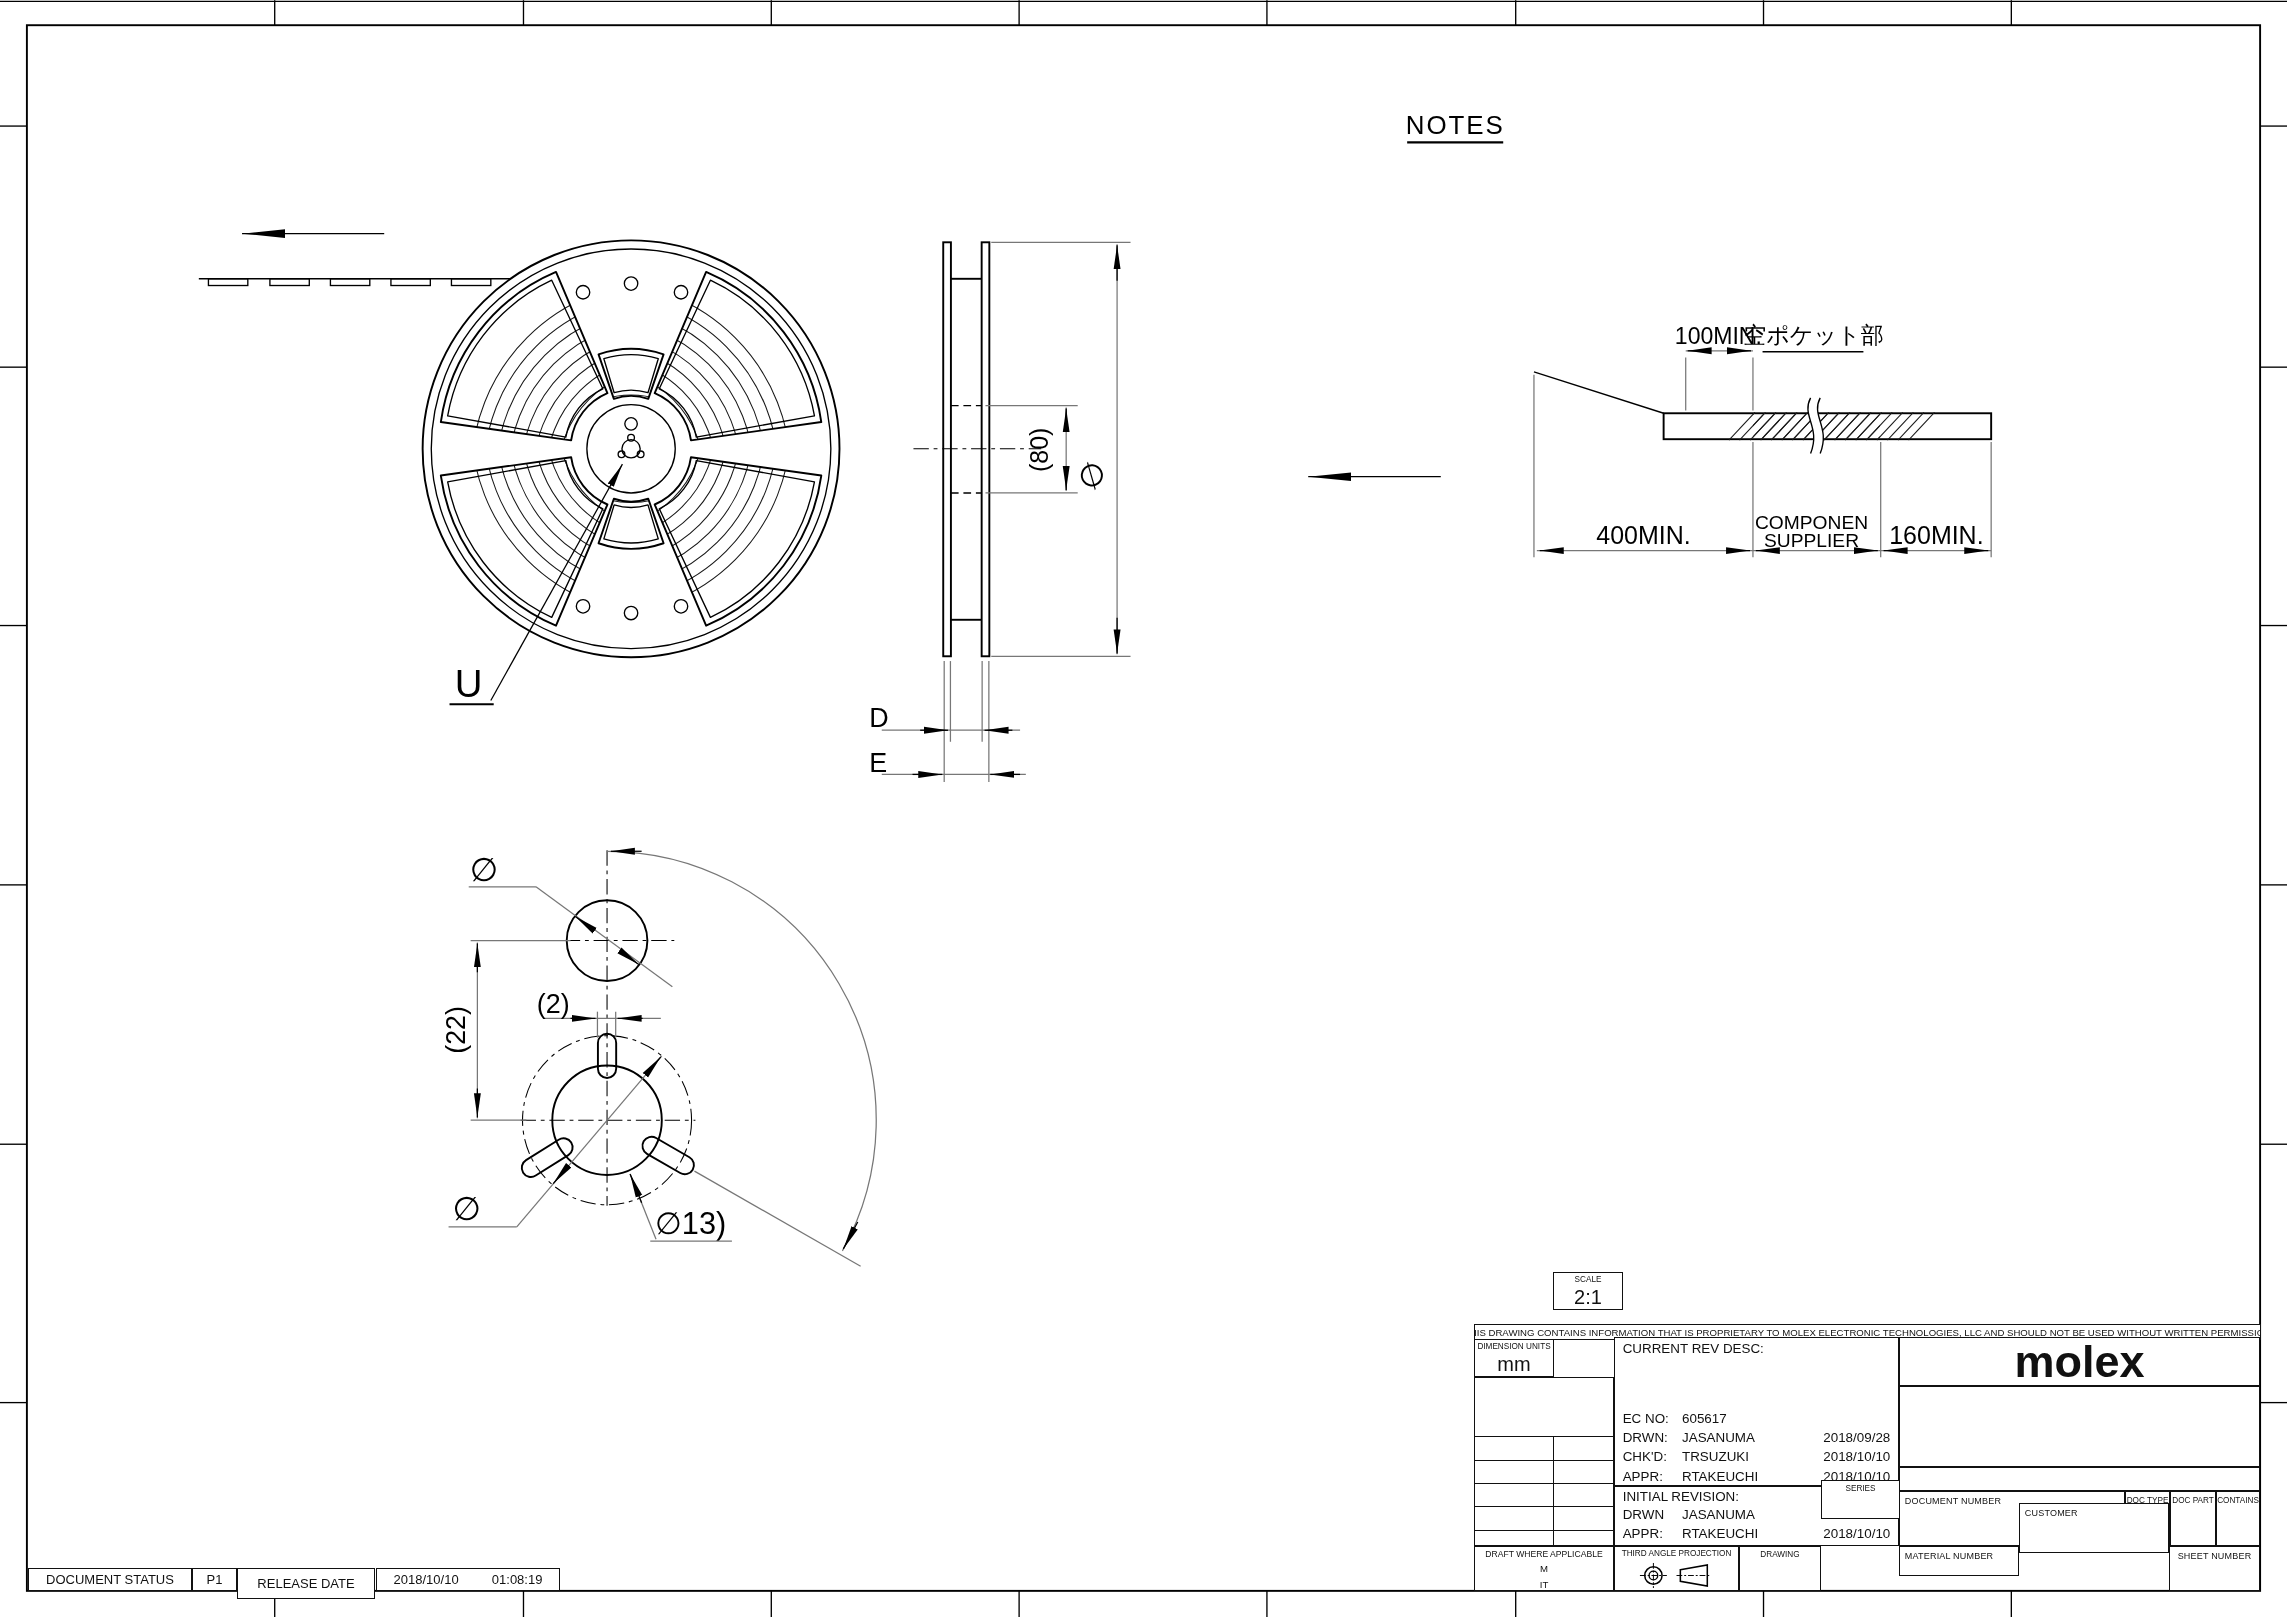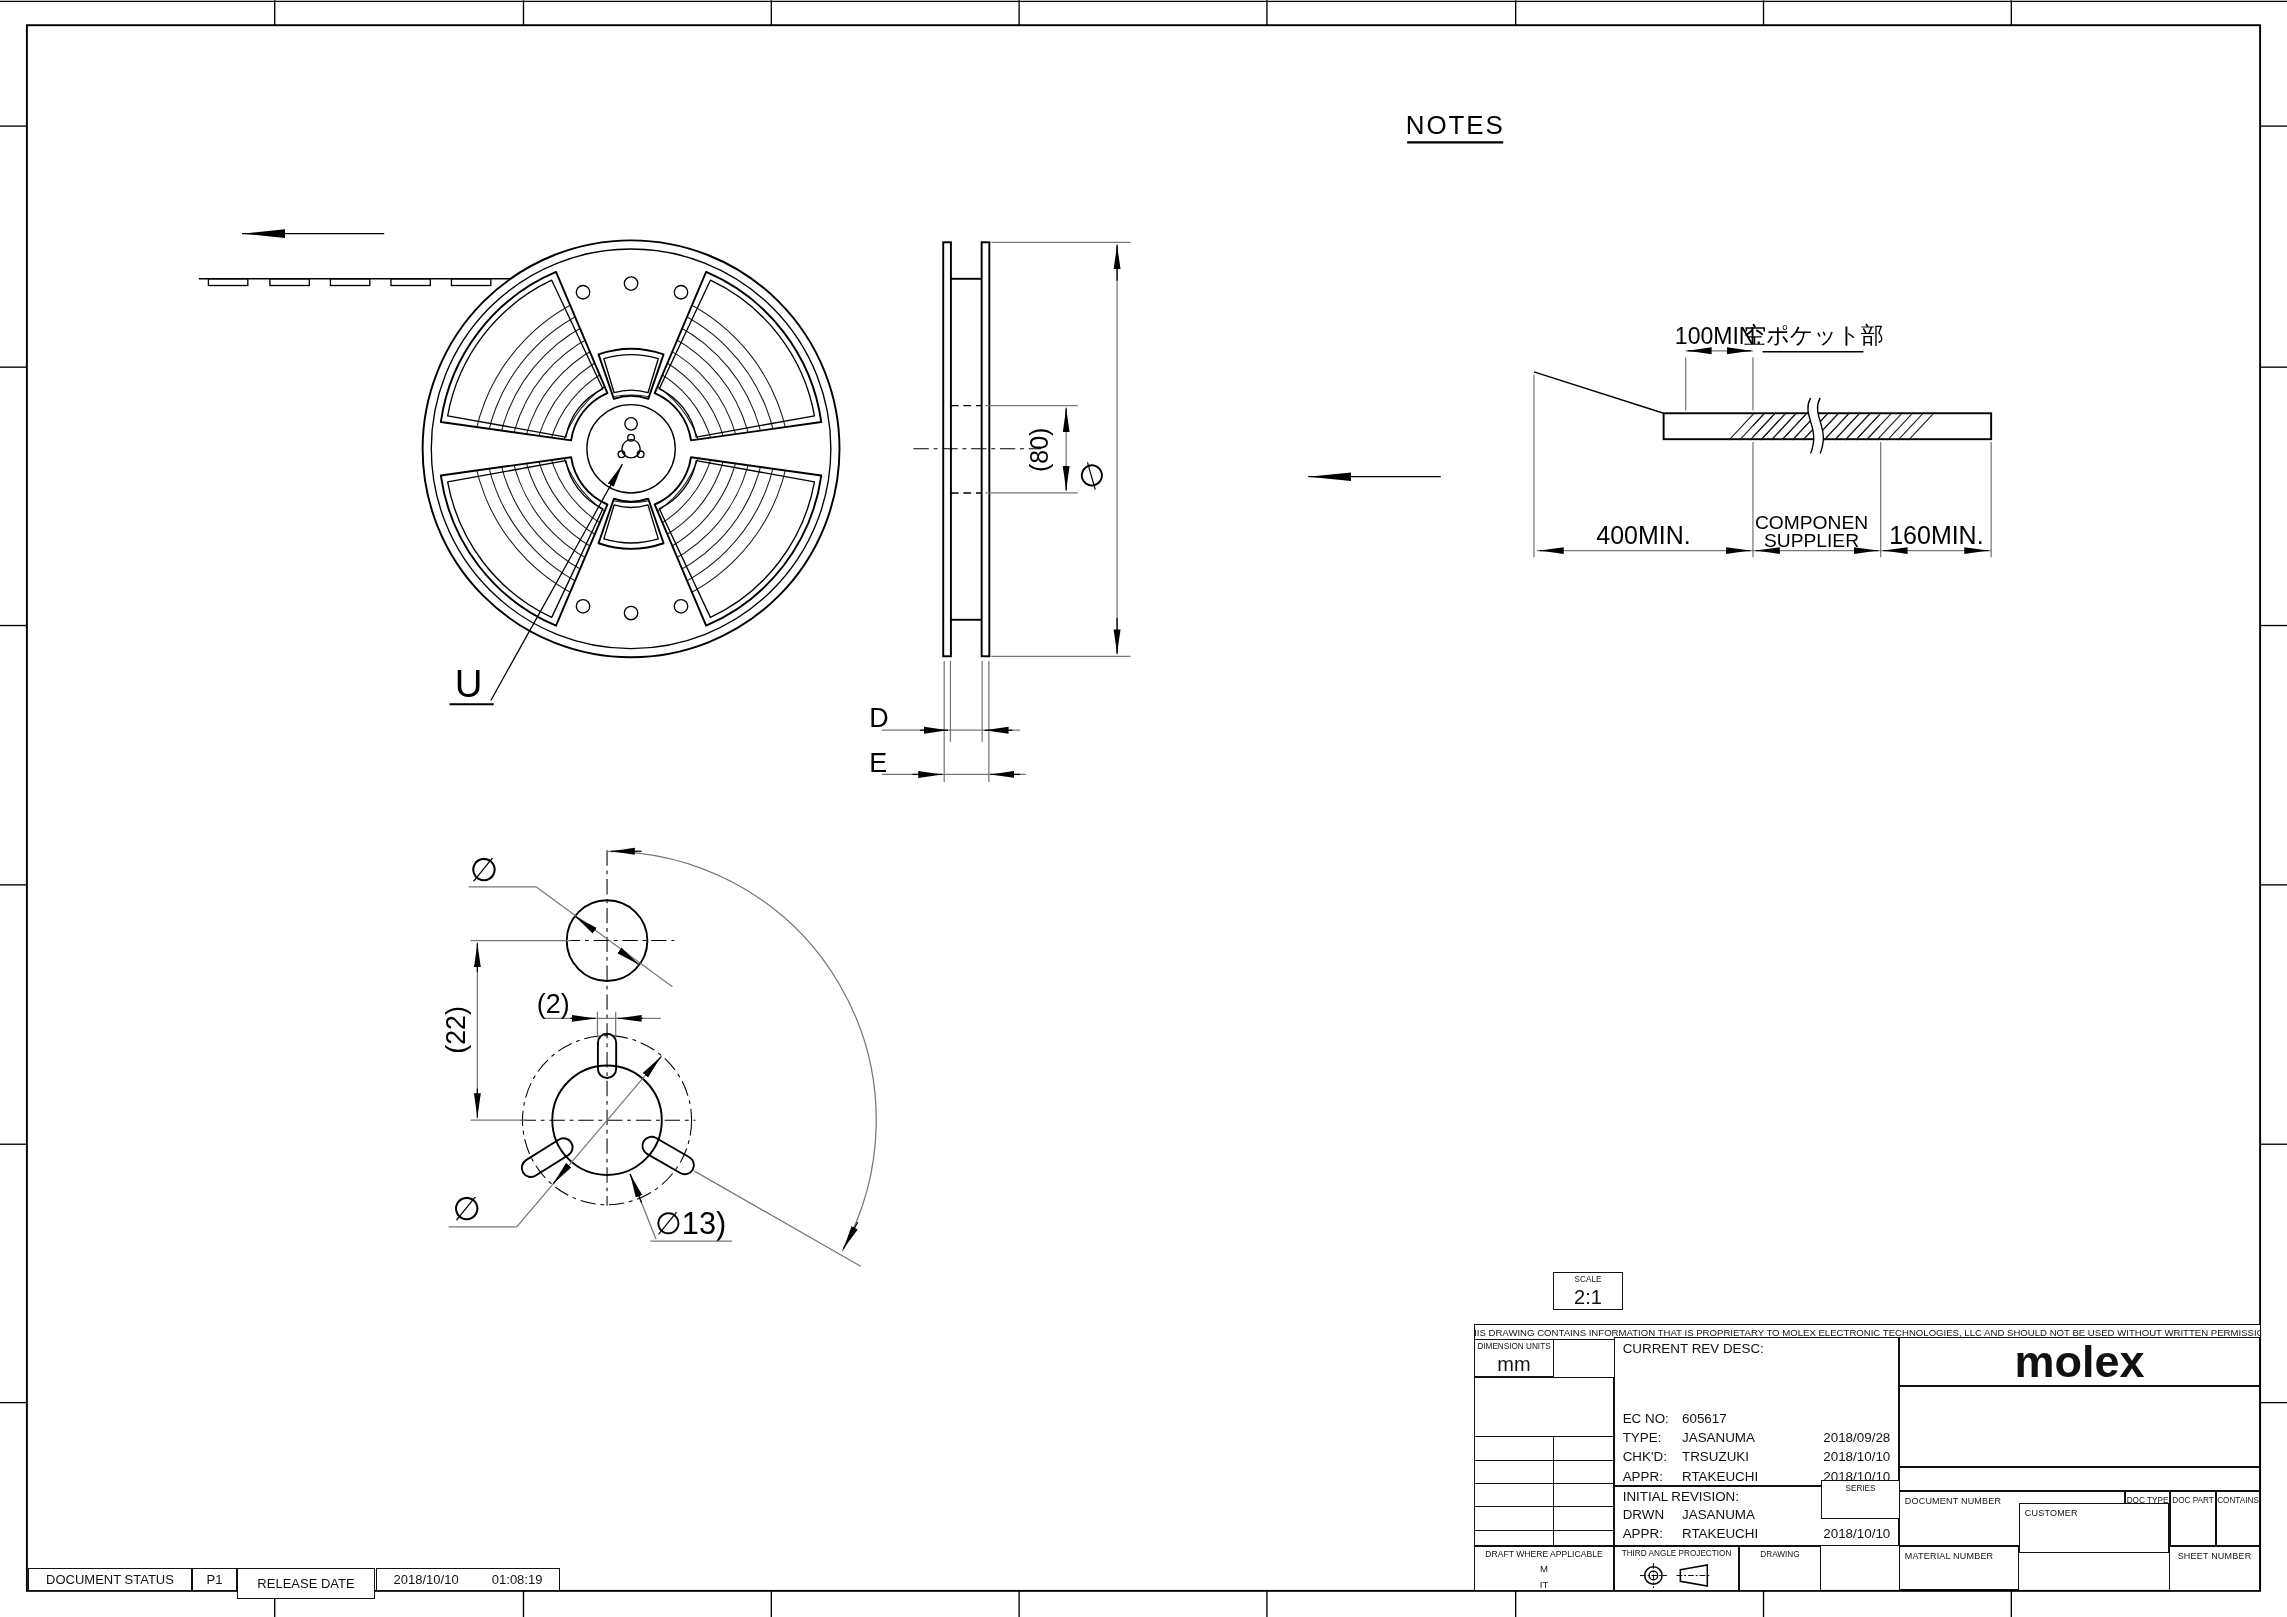--- a/index.html
+++ b/index.html
@@ -382,21 +382,21 @@
       <span class="lab8" style="position:static;font-size:8.6px">DRAFT WHERE APPLICABLE</span>
       <span style="font-size:9.6px">M</span>
       <span style="font-size:9.6px">IT</span>
     </div>
   </div>
 
   <div class="tbcell" style="left:1614px;top:1337px;width:285px;height:149px">
     <span class="val" style="left:7.7px;top:2.9px">CURRENT REV DESC:</span>
     <span class="val" style="left:7.7px;top:73px">EC NO:</span>
     <span class="val" style="left:67px;top:73px">605617</span>
-    <span class="val" style="left:7.7px;top:92px">TYPE:</span>
+    <span class="val" style="left:7.7px;top:92px">DRWN:</span>
     <span class="val" style="left:67px;top:92px">JASANUMA</span>
     <span class="val" style="right:7.7px;top:92px">2018/09/28</span>
     <span class="val" style="left:7.7px;top:111px">CHK'D:</span>
     <span class="val" style="left:67px;top:111px">TRSUZUKI</span>
     <span class="val" style="right:7.7px;top:111px">2018/10/10</span>
     <span class="val" style="left:7.7px;top:131px">APPR:</span>
     <span class="val" style="left:67px;top:131px">RTAKEUCHI</span>
     <span class="val" style="right:7.7px;top:131px">2018/10/10</span>
   </div>
 
@@ -442,21 +442,21 @@
   <div class="tbcell" style="left:2125px;top:1491px;width:45px;height:55px">
     <span class="lab8" style="top:3.8px">DOC TYPE</span>
   </div>
   <div class="tbcell" style="left:2170px;top:1491px;width:46px;height:55px">
     <span class="lab8" style="top:3.8px">DOC PART</span>
   </div>
   <div class="tbcell" style="left:2216px;top:1491px;width:44px;height:55px">
     <span class="lab8" style="top:3.8px">CONTAINS</span>
   </div>
 
-  <div class="tbcell" style="left:1899px;top:1546px;width:120px;height:44px">
+  <div class="tbcell" style="left:1899px;top:1546px;width:120px;height:30px">
     <span class="lab" style="left:4.8px;top:3.8px">MATERIAL NUMBER</span>
   </div>
   <div class="tbcell" style="left:2019px;top:1503px;width:150px;height:50px">
     <span class="lab" style="left:4.8px;top:3.8px">CUSTOMER</span>
   </div>
   <div class="tbcell" style="left:2169px;top:1546px;width:91px;height:45px">
     <span class="lab" style="top:3.8px">SHEET NUMBER</span>
   </div>
 </div>
 

